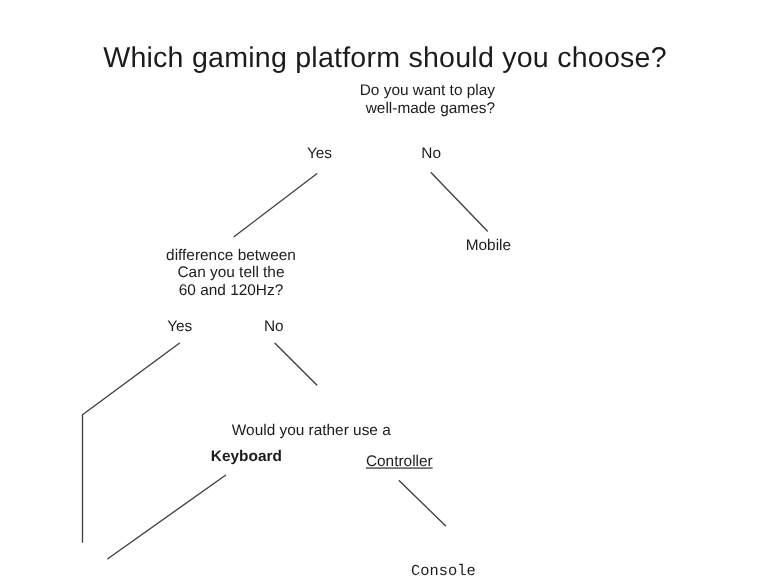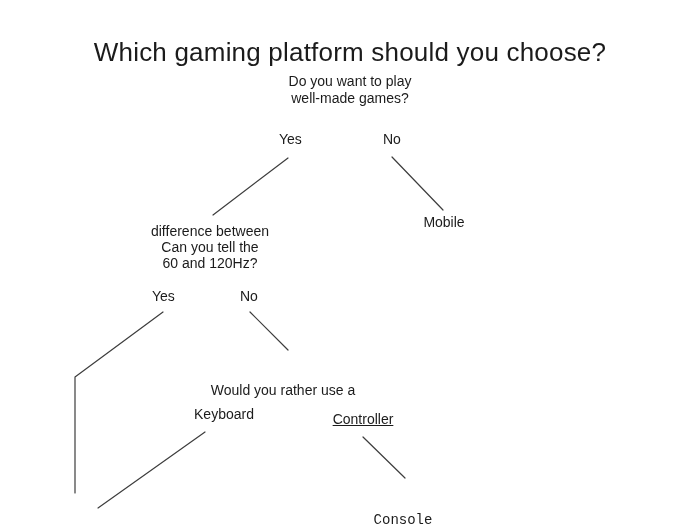--- a/index.html
+++ b/index.html
@@ -34,29 +34,29 @@
     margin-top: 27px;
   }
   .node {
     position: absolute;
     font-size: 14px;
     line-height: 17px;
     white-space: nowrap;
   }
   .center { text-align: center; }
   .lh16 { line-height: 16px; }
-  .q1 { left: 250px; top: 73px; width: 200px; }
+  .q1 { left: 250px; top: 73px; width: 200px; text-align: right; }
   .q1-yes { left: 279px; top: 131px; }
   .q1-no { left: 383px; top: 131px; }
   .mobile { left: 414px; top: 214px; width: 60px; }
   .q2 { left: 130px; top: 223px; width: 160px; }
   .q2-yes { left: 152px; top: 288px; }
   .q2-no { left: 240px; top: 288px; }
   .q3 { left: 183px; top: 354px; width: 200px; margin-top: 28px; }
-  .keyboard { left: 174px; top: 406px; width: 100px; }
+  .keyboard { left: 174px; top: 406px; width: 100px; font-weight: bold; }
   .controller { left: 313px; top: 411px; width: 100px; text-decoration: underline; }
   .pc { left: 62px; top: 498px; font-size: 15px; margin-top: 36px; }
   .console { left: 363px; top: 512px; width: 80px; font-family: Liberation Mono, monospace; }
 </style>
 </head>
 <body>
 
 <div class="canvas">
 
   <svg class="edges" viewBox="0 0 700 525" xmlns="http://www.w3.org/2000/svg">

